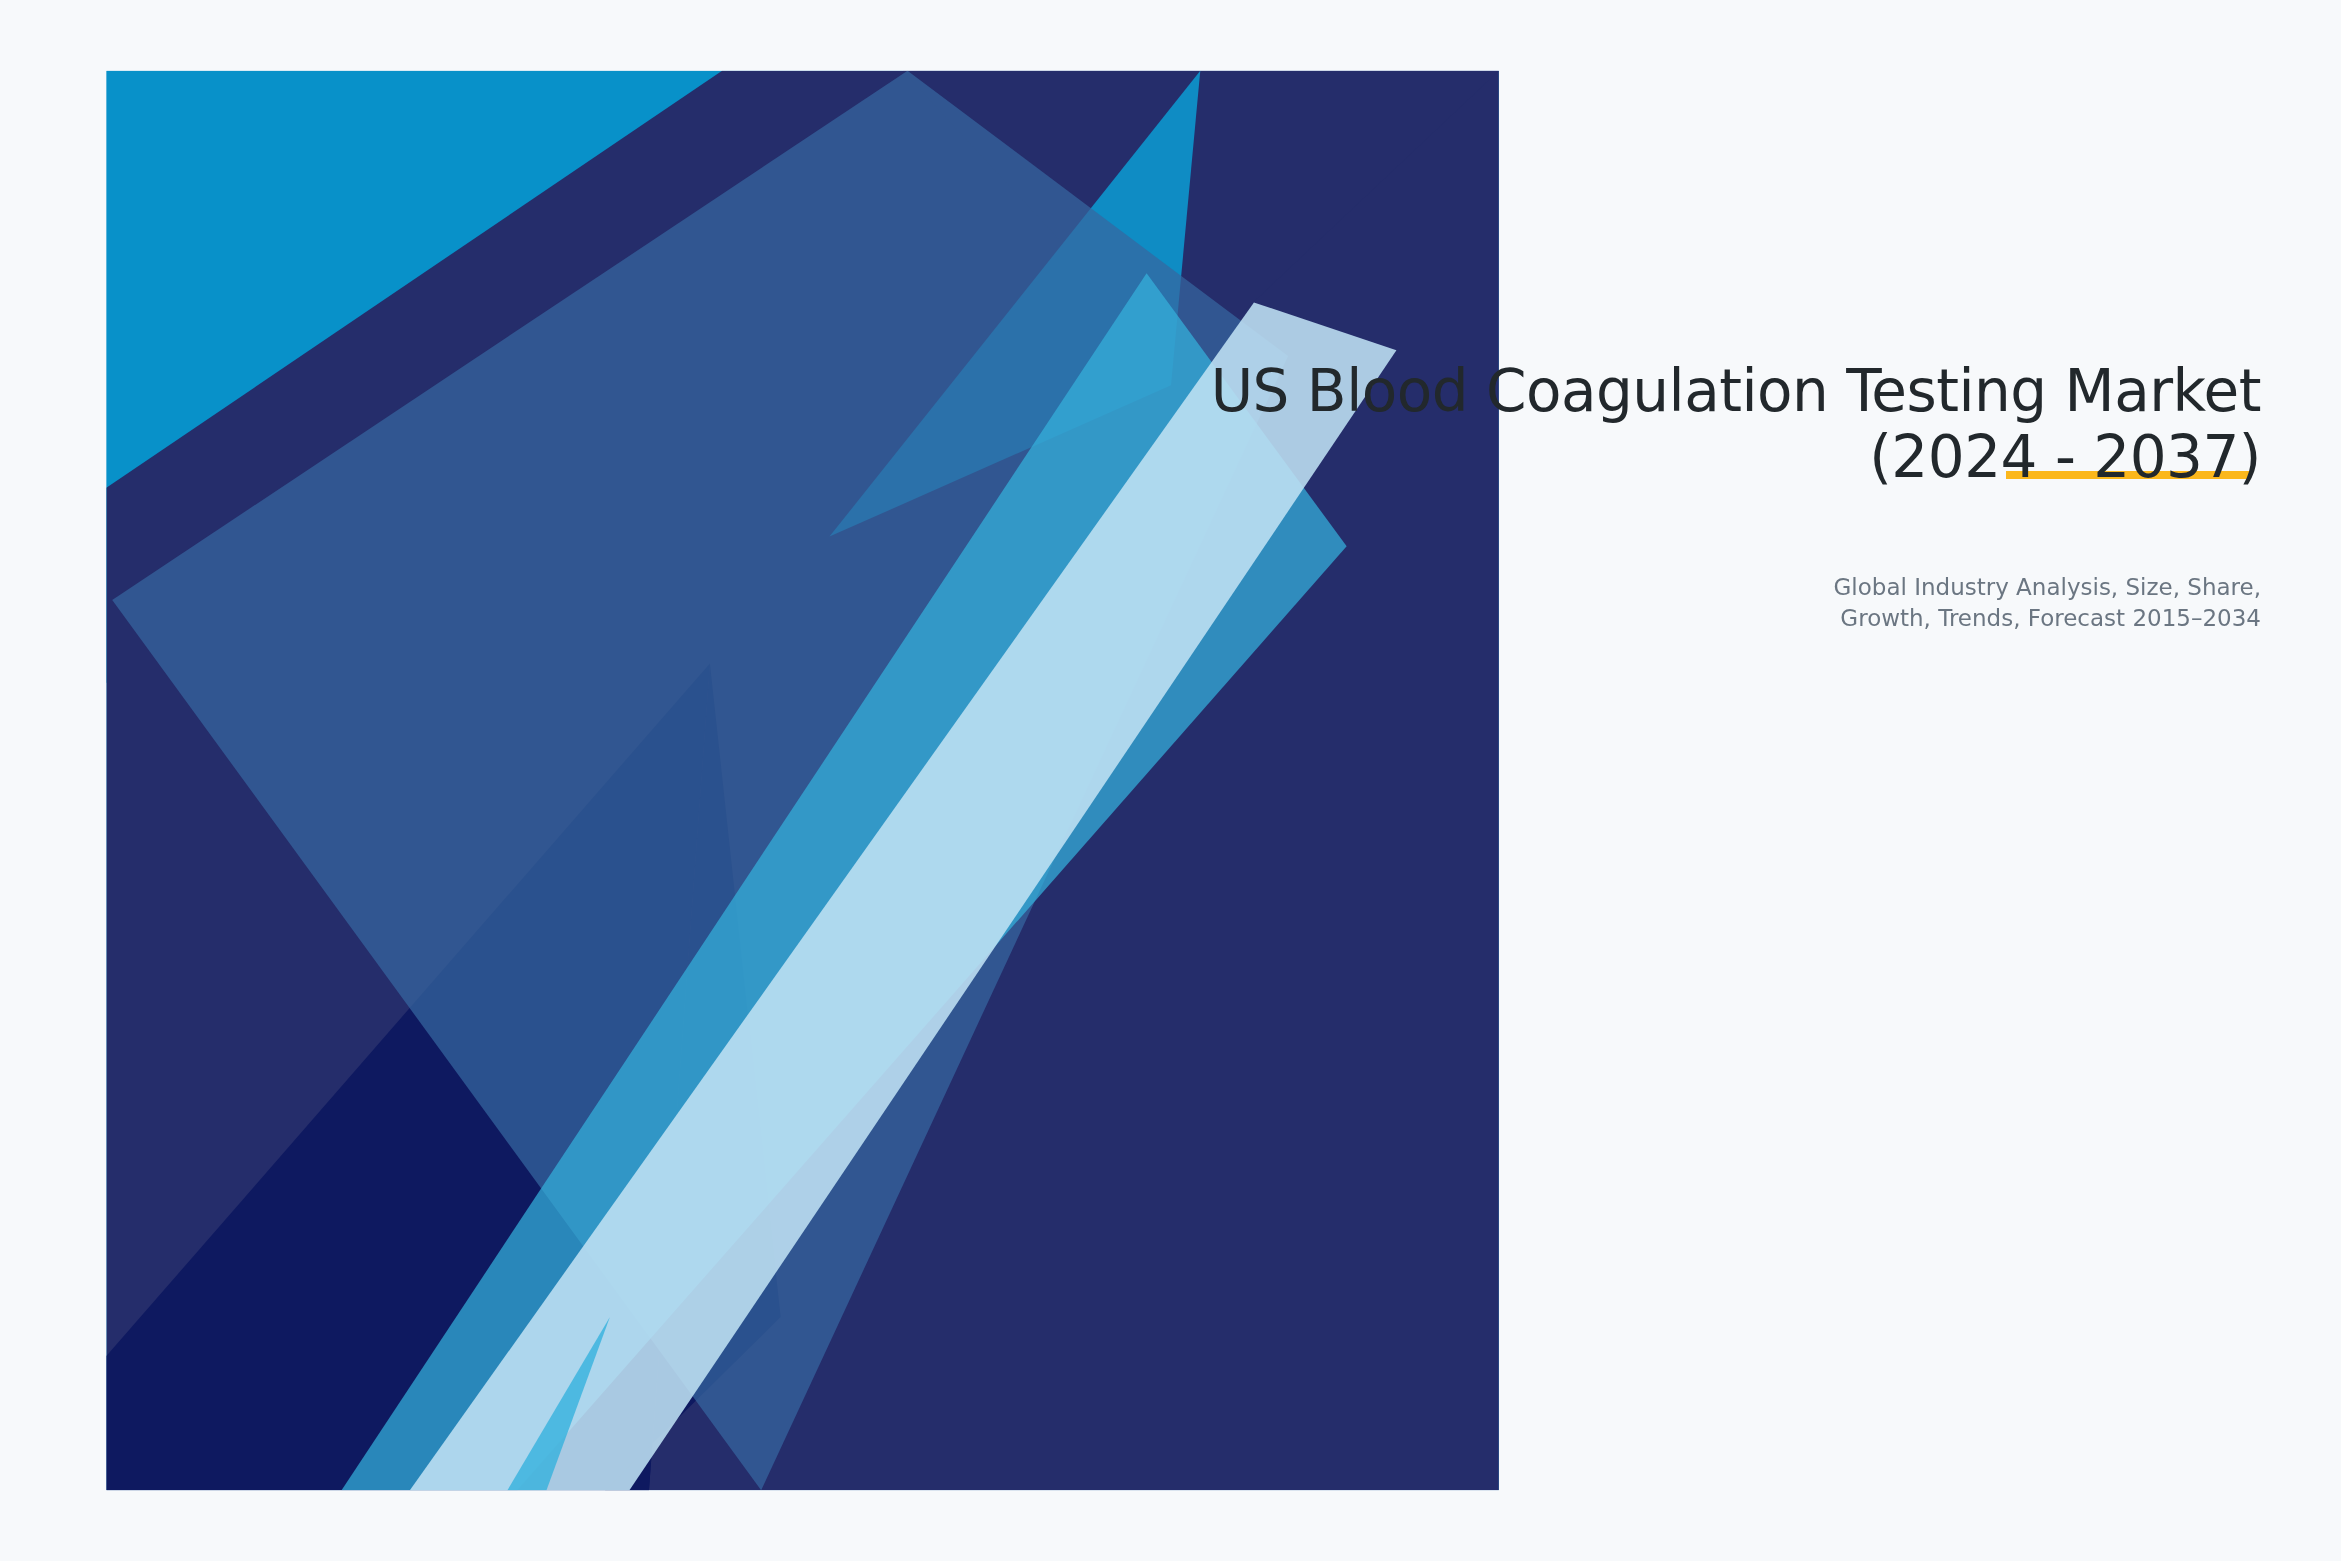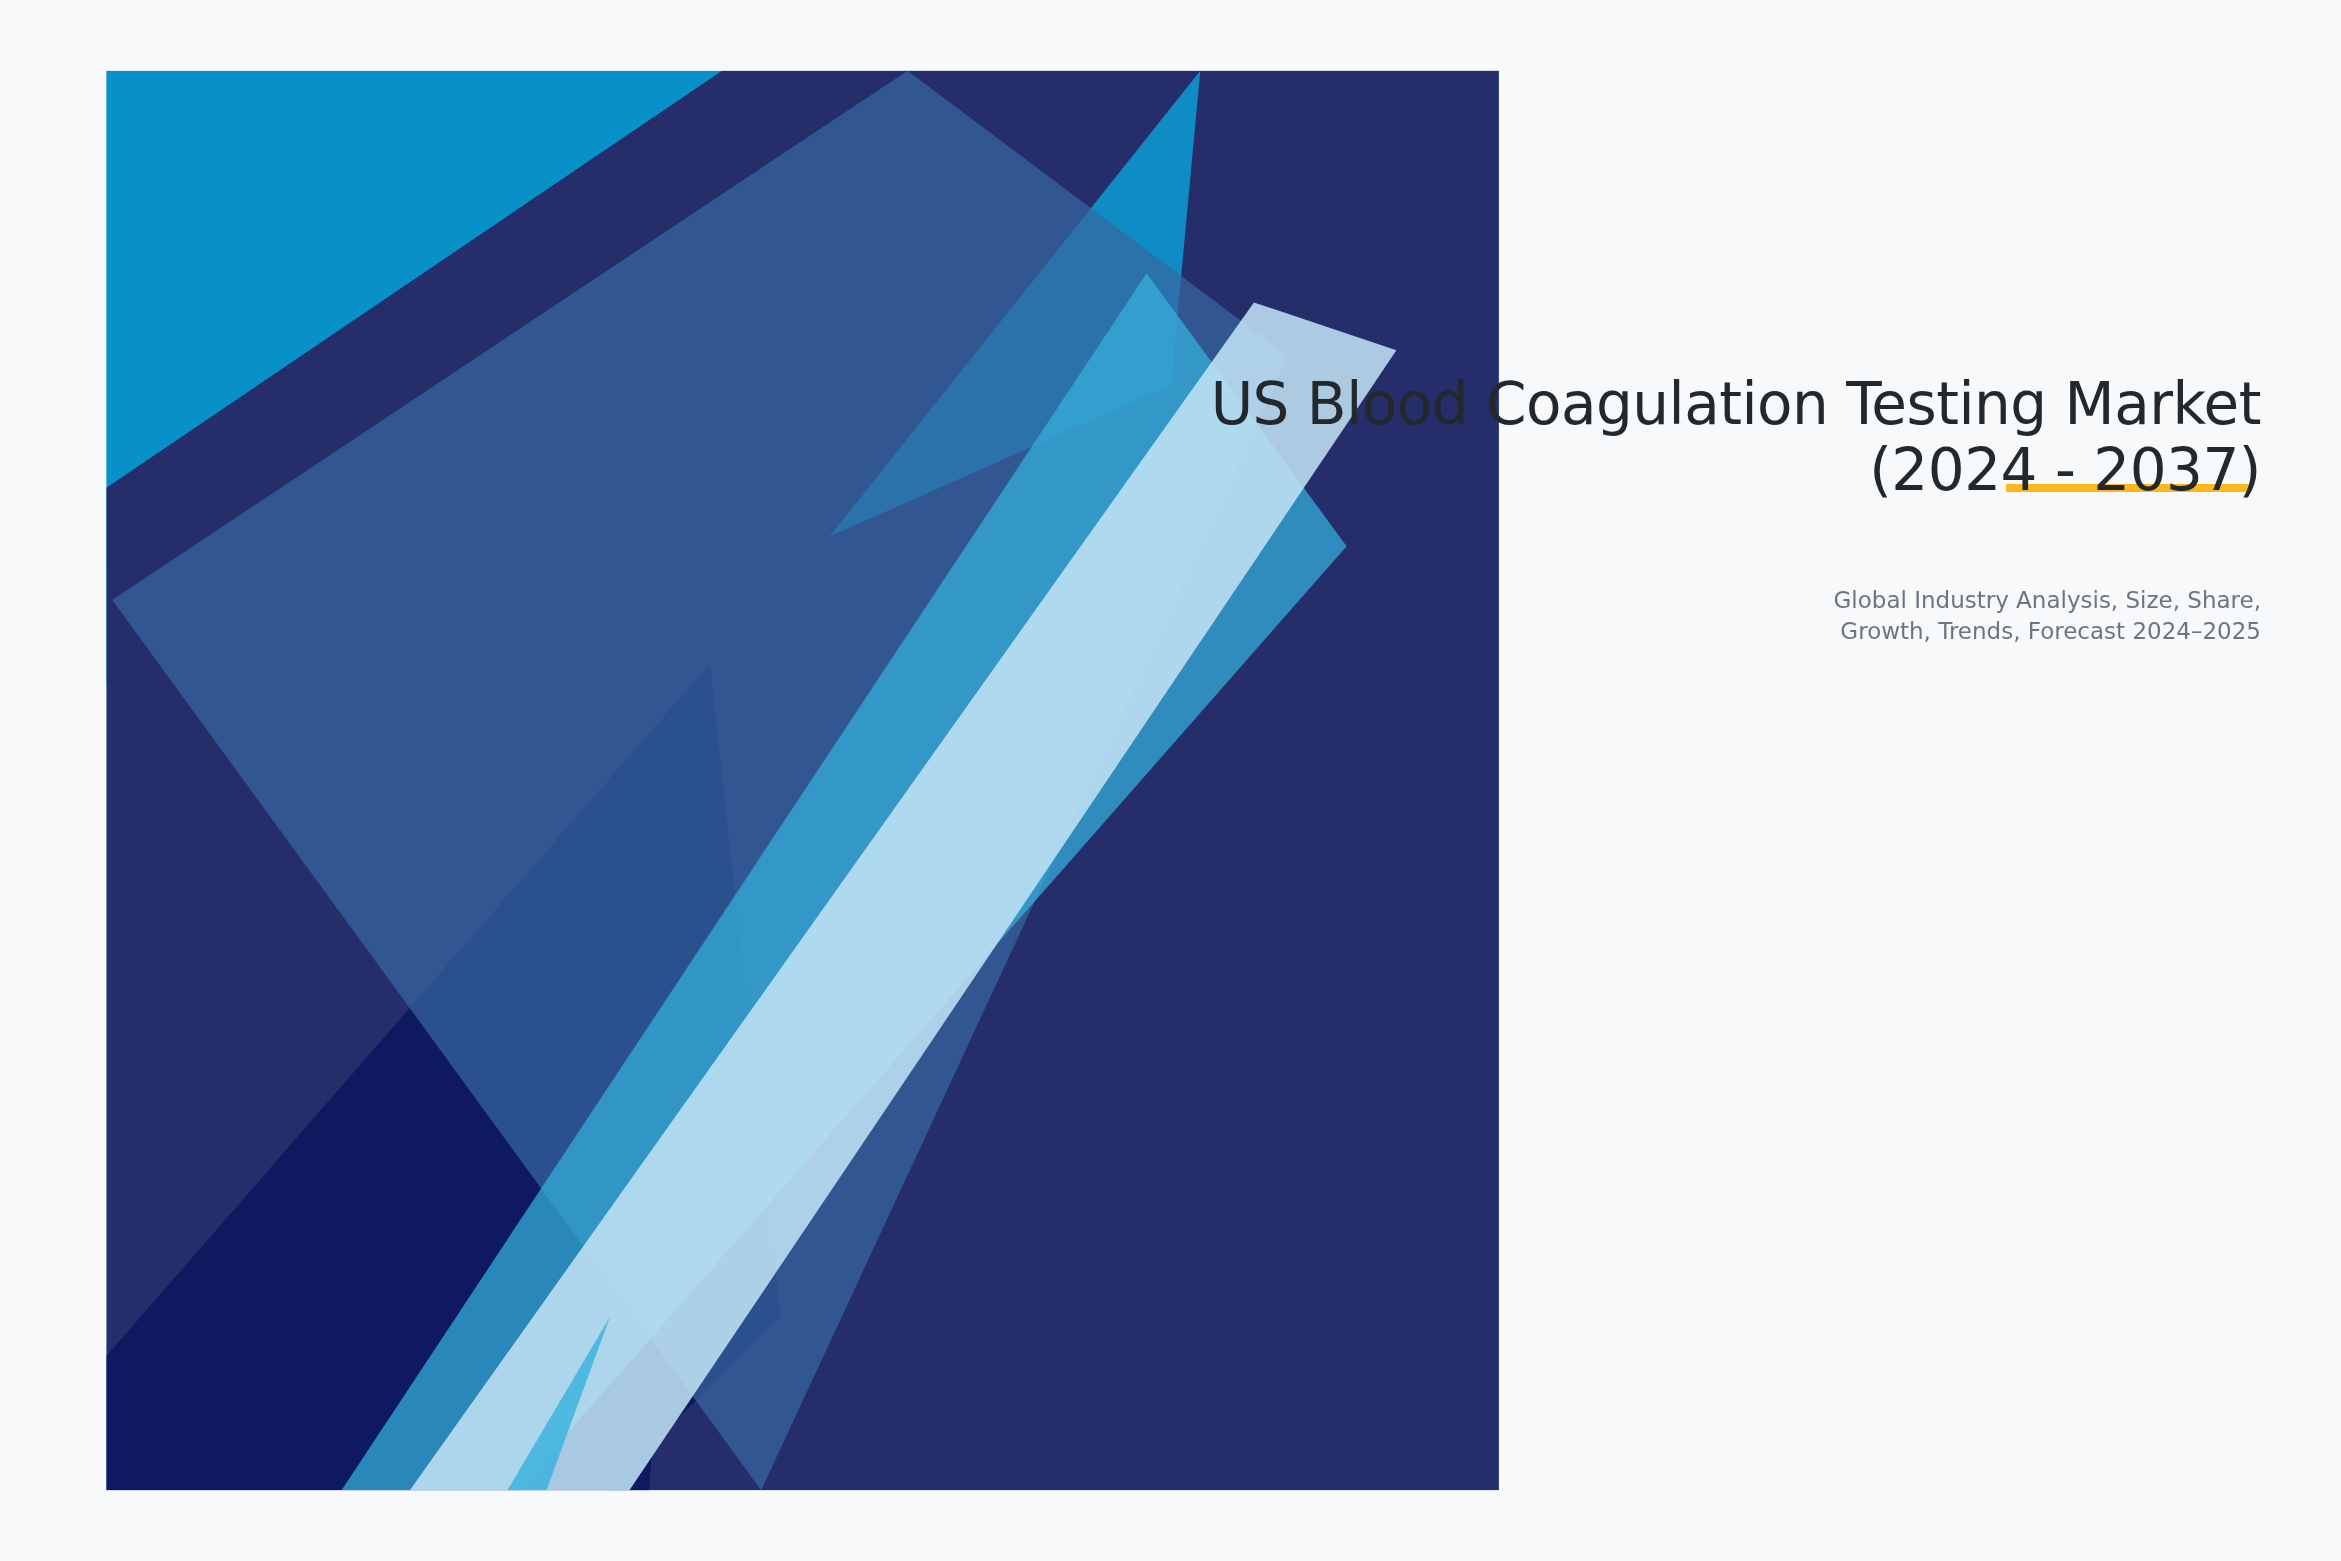--- a/index.html
+++ b/index.html
@@ -22,21 +22,21 @@
     top: 0;
     width: 2342px;
     height: 1561px;
     display: block;
   }
 
   
   #text-block {
     position: absolute;
     right: 81px;
-    top: 371px;
+    top: 358px;
     width: 1464px;
     text-align: right;
     z-index: 5;
   }
 
   #title-wrap {
     position: relative;
     display: block;
   }
 
@@ -109,17 +109,17 @@
 <div id="text-block">
 
   <div id="title-wrap">
     <span class="title-line">US Blood Coagulation Testing Market</span>
     <span class="title-line">(2024 - 2037)</span>
     <span id="title-accent"></span>
   </div>
 
   <div id="subtitle">
     <span class="sub-line">Global Industry Analysis, Size, Share,</span>
-    <span class="sub-line">Growth, Trends, Forecast 2024–2025</span>
+    <span class="sub-line">Growth, Trends, Forecast 2015–2034</span>
   </div>
 
 </div>
 
 
 </body></html>

